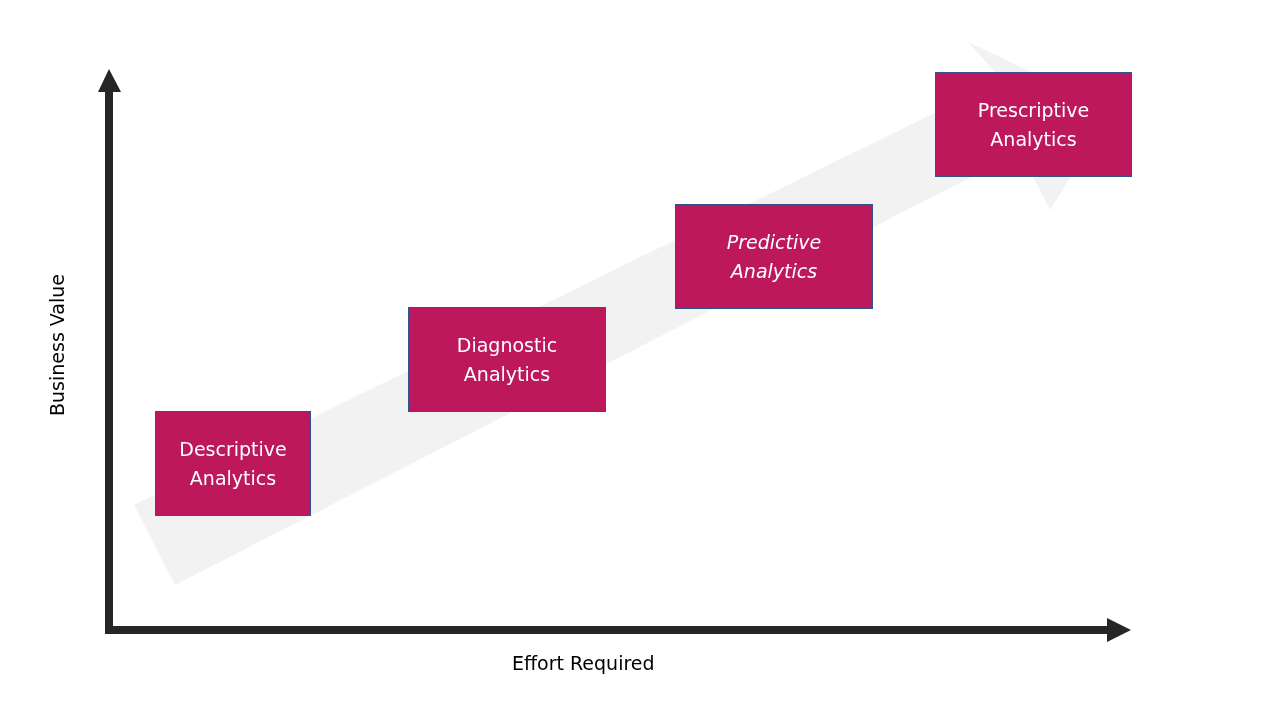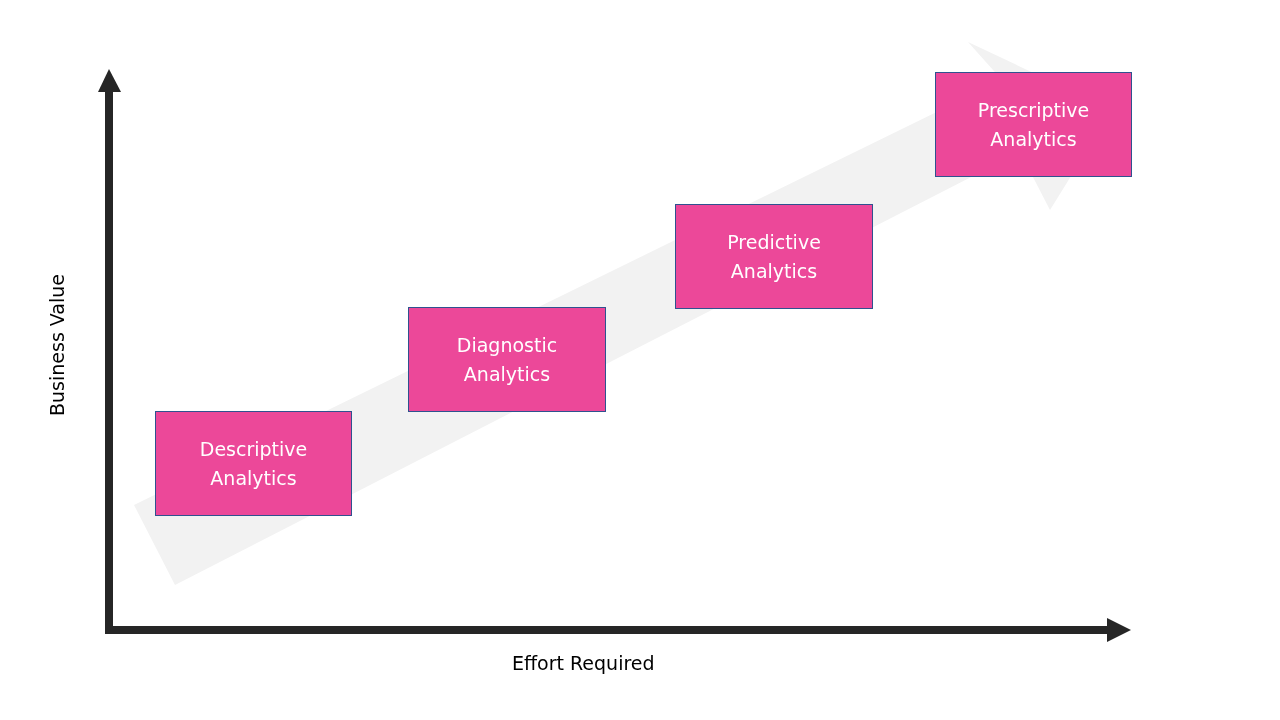--- a/index.html
+++ b/index.html
@@ -1,21 +1,21 @@
 <!DOCTYPE html>
 <html><head>
   <meta charset="utf-8">
   <style>
     html, body { margin: 0; padding: 0; background: #ffffff; }
     body { width: 1280px; height: 720px; position: relative; overflow: hidden;
            font-family: "Liberation Sans", "DejaVu Sans", sans-serif; }
     .canvas { position: absolute; left: 0; top: 0; width: 1280px; height: 720px; }
     .stage-box {
       position: absolute; box-sizing: border-box;
-      background: #ec4899; border: 1px solid #2f528f;
+      background: #be185d; border: 1px solid #2f528f;
       color: #ffffff; display: flex; flex-direction: column;
       align-items: center; justify-content: center; text-align: center;
       font-size: 19px; line-height: 29px;
       font-family: "DejaVu Sans", "Liberation Sans", sans-serif;
     }
     .stage-box span { display: block; }
     .axis-label {
       position: absolute; color: #000000; font-size: 19px;
       font-family: "DejaVu Sans", "Liberation Sans", sans-serif; white-space: nowrap;
     }
@@ -34,31 +34,31 @@
       <rect x="105" y="90" width="8" height="544" fill="#262626"></rect>
       <polygon points="98,92 109,69 121,92" fill="#262626"></polygon>
     </g>
 
     <g>
       <rect x="105" y="626" width="1005" height="8" fill="#262626"></rect>
       <polygon points="1107,618 1131,630 1107,642" fill="#262626"></polygon>
     </g>
   </svg>
 
-  <div class="stage-box" style="left:155px; top:411px; width:197px; height:105px;">
+  <div class="stage-box" style="left:155px; top:411px; width:156px; height:105px;">
     <span>Descriptive</span>
     <span>Analytics</span>
   </div>
 
   <div class="stage-box" style="left:408px; top:307px; width:198px; height:105px;">
     <span>Diagnostic</span>
     <span>Analytics</span>
   </div>
 
-  <div class="stage-box" style="left:675px; top:204px; width:198px; height:105px;">
+  <div class="stage-box" style="left:675px; top:204px; width:198px; height:105px;font-style:italic;">
     <span>Predictive</span>
     <span>Analytics</span>
   </div>
 
   <div class="stage-box" style="left:935px; top:72px; width:197px; height:105px;">
     <span>Prescriptive</span>
     <span>Analytics</span>
   </div>
 
   <div class="axis-label x-label">Effort Required</div>

